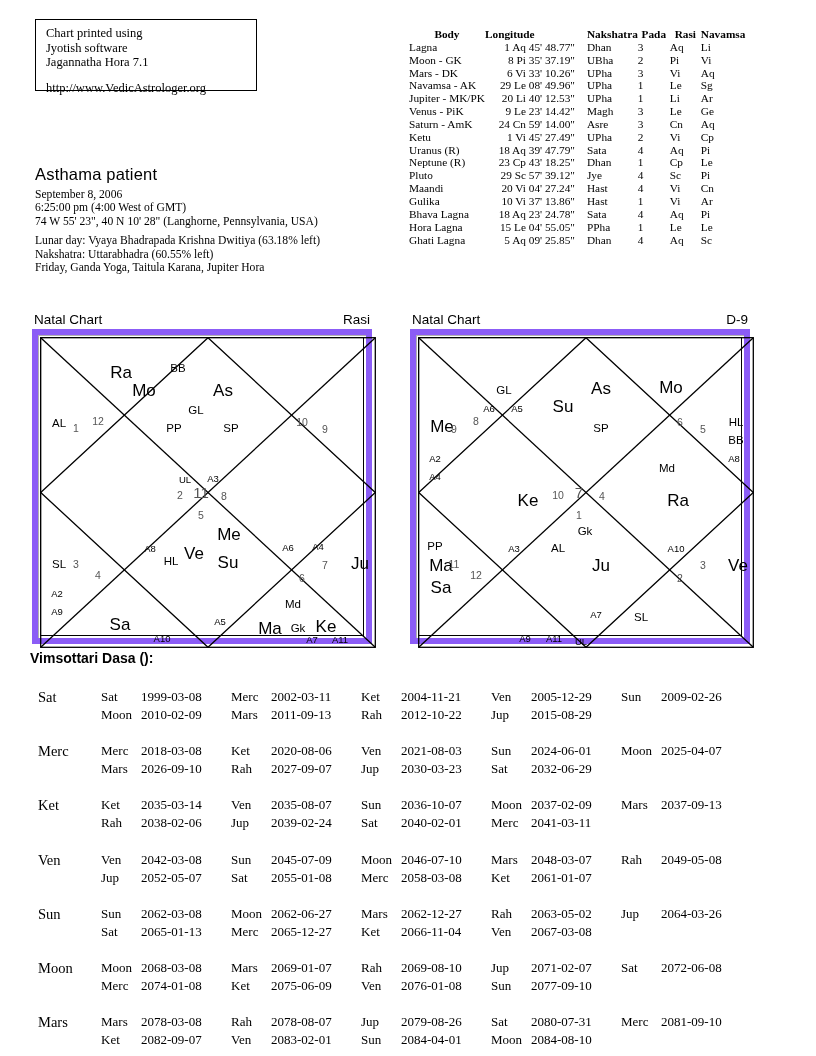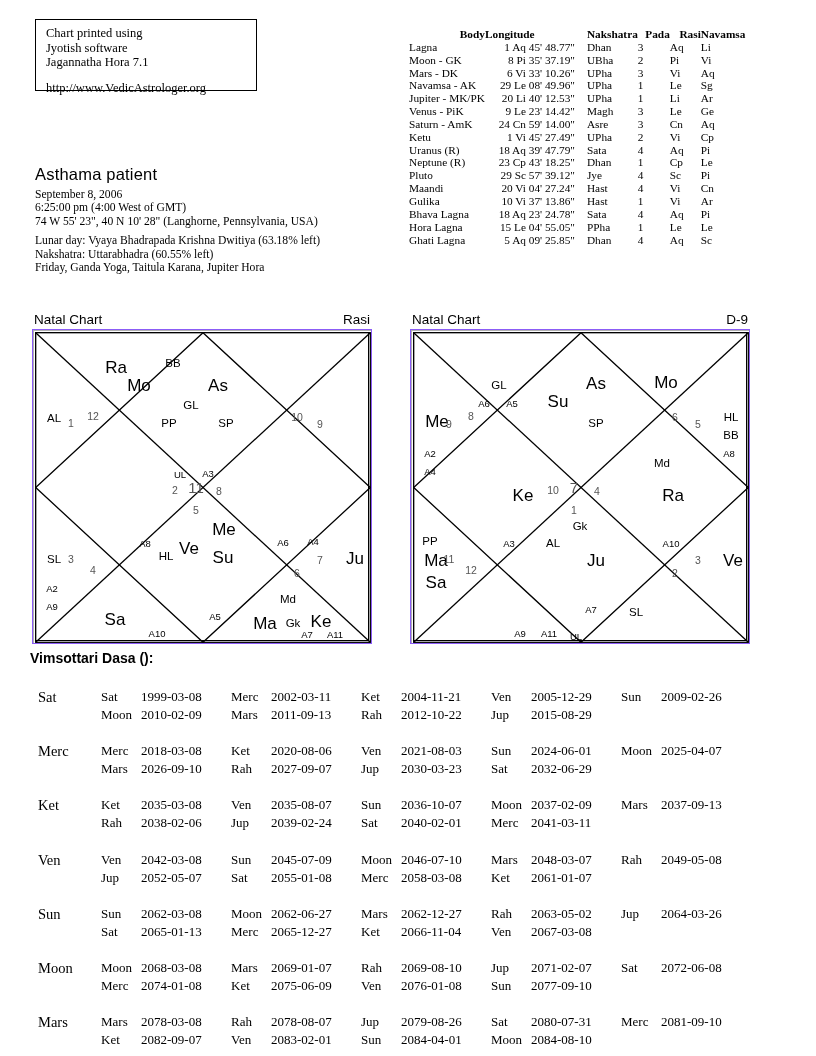--- a/index.html
+++ b/index.html
@@ -38,21 +38,21 @@
     position: absolute;
     left: 409px;
     top: 28px;
     font-size: 11.3px;
     line-height: 12.85px;
     border-collapse: collapse;
     white-space: nowrap;
   }
   #planet-table th {
     font-weight: bold;
-    text-align: right;
+    text-align: center;
     padding: 0;
     font-size: 11.3px;
   }
   #planet-table td {
     padding: 0;
     vertical-align: top;
   }
   #planet-table .c-body  { width: 74px; }
   #planet-table .c-long  { width: 90px; text-align: right; padding-right: 12px; }
   #planet-table .c-nak   { width: 48px; }
@@ -87,21 +87,21 @@
     position: relative;
     height: 17px;
     font-family: "Liberation Sans", sans-serif;
     font-size: 13.5px;
   }
   .chart-head .left  { position: absolute; left: 2px;  top: 0; }
   .chart-head .right { position: absolute; right: 2px; top: 0; }
 
   .chart-frame {
     position: relative;
-    border: 1px solid #8b5cf6;
+    border: 6px solid #8b5cf6;
     background: #fff;
     box-sizing: border-box;
     box-shadow: 1px 1px 0 0 #b0b0b0 inset;
   }
   .chart-frame .inner-border {
     position: absolute;
     left: 2px; top: 2px; right: 2px; bottom: 2px;
     border: 1px solid #000;
     box-sizing: border-box;
   }
@@ -491,21 +491,21 @@
         <td class="date">2032-06-29</td>
         <td class="lord"></td>
         <td class="date"></td>
       </tr>
       <tr class="spacer">
         <td colspan="11"></td>
       </tr>
       <tr>
         <td class="maha">Ket</td>
         <td class="lord">Ket</td>
-        <td class="date">2035-03-08</td>
+        <td class="date">2035-03-14</td>
         <td class="lord">Ven</td>
         <td class="date">2035-08-07</td>
         <td class="lord">Sun</td>
         <td class="date">2036-10-07</td>
         <td class="lord">Moon</td>
         <td class="date">2037-02-09</td>
         <td class="lord">Mars</td>
         <td class="date">2037-09-13</td>
       </tr>
       <tr>

